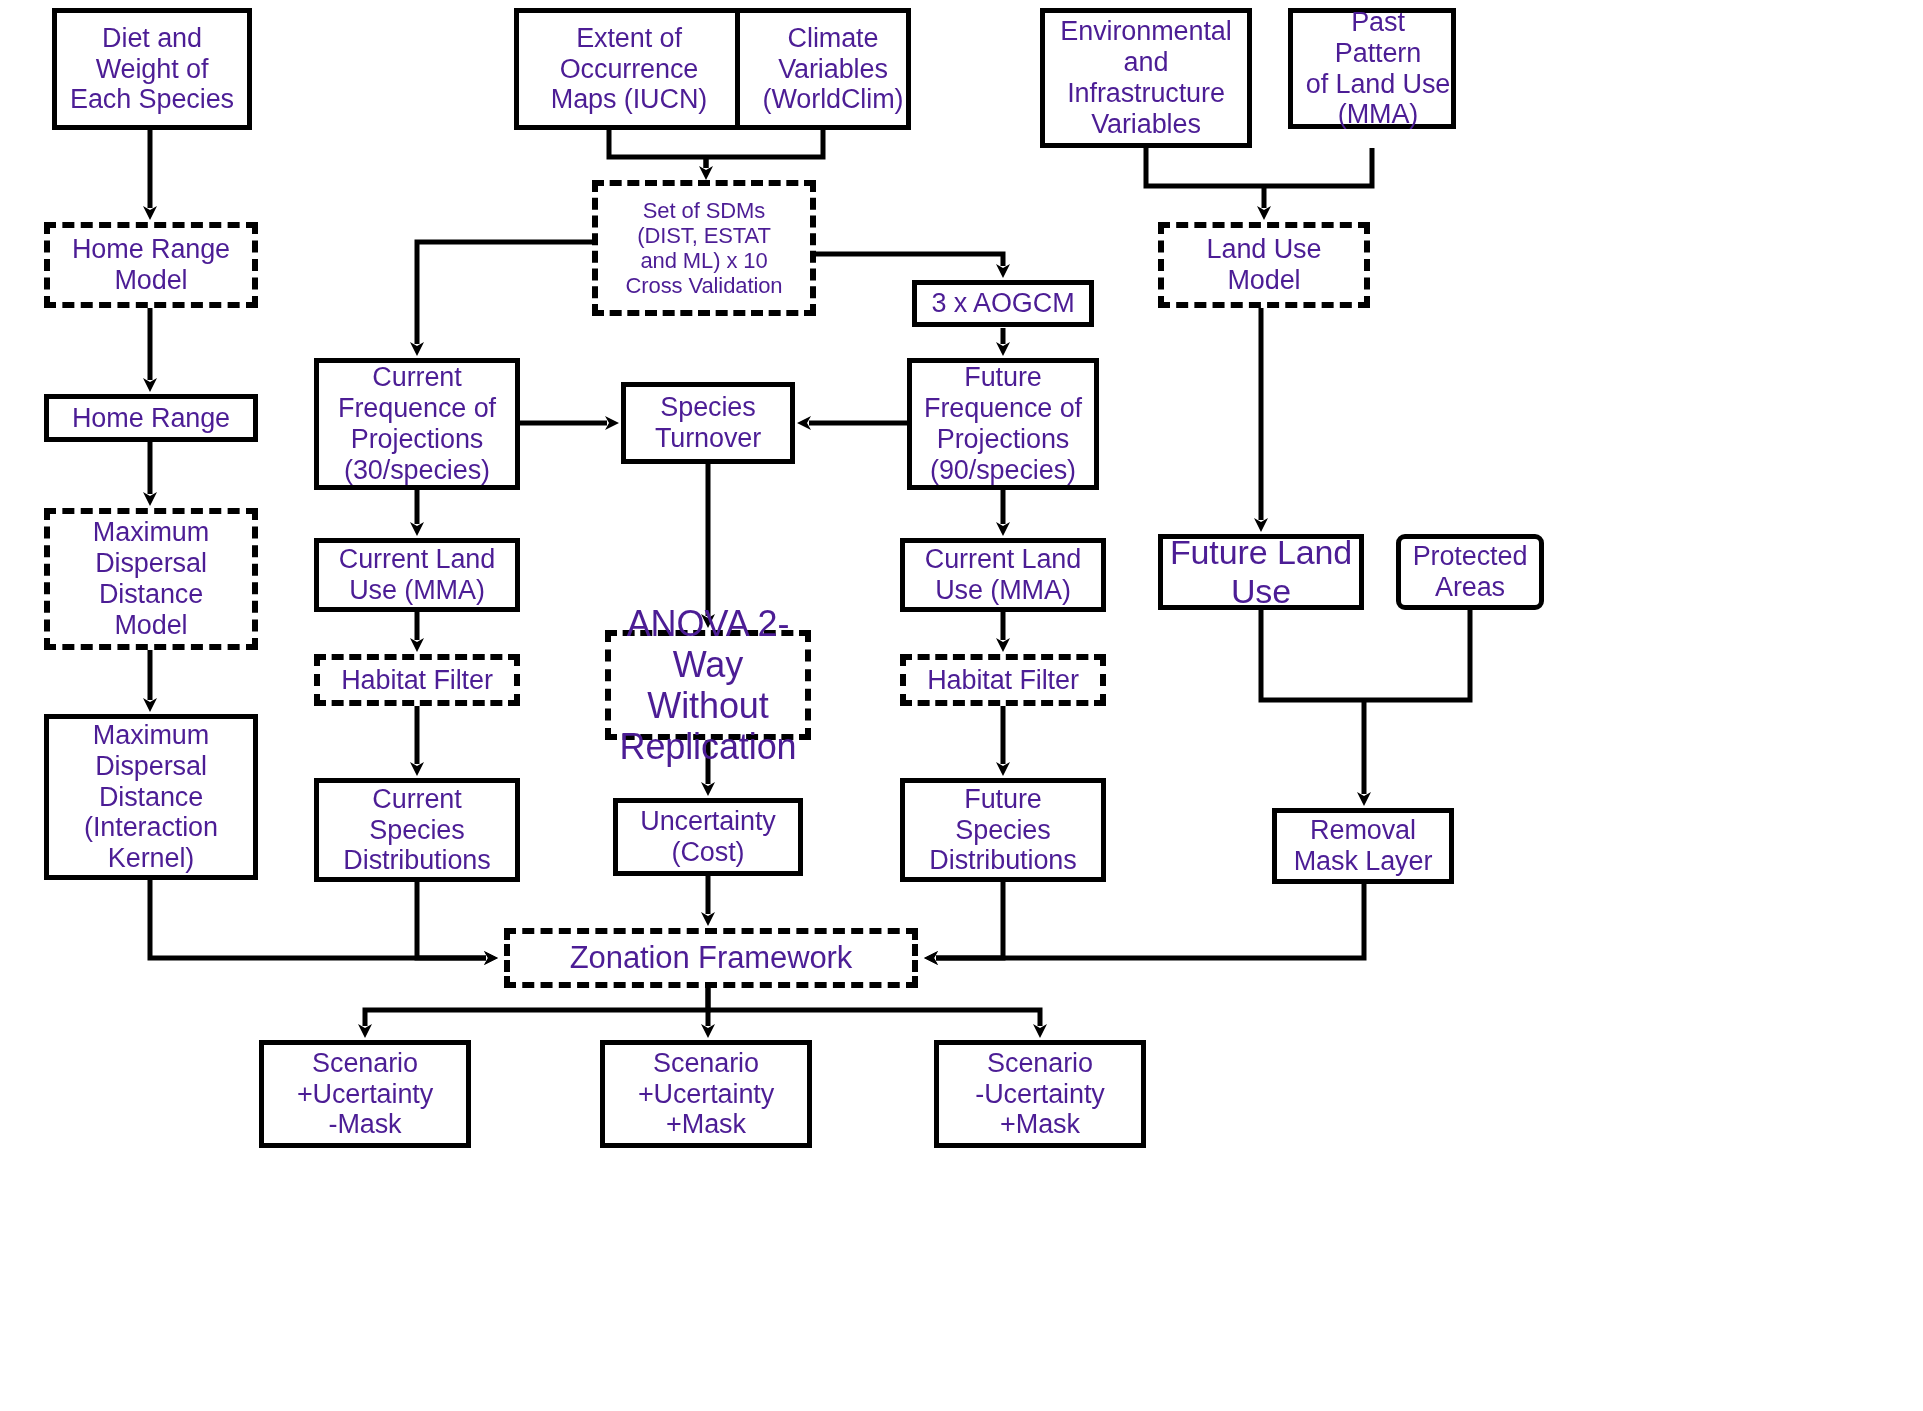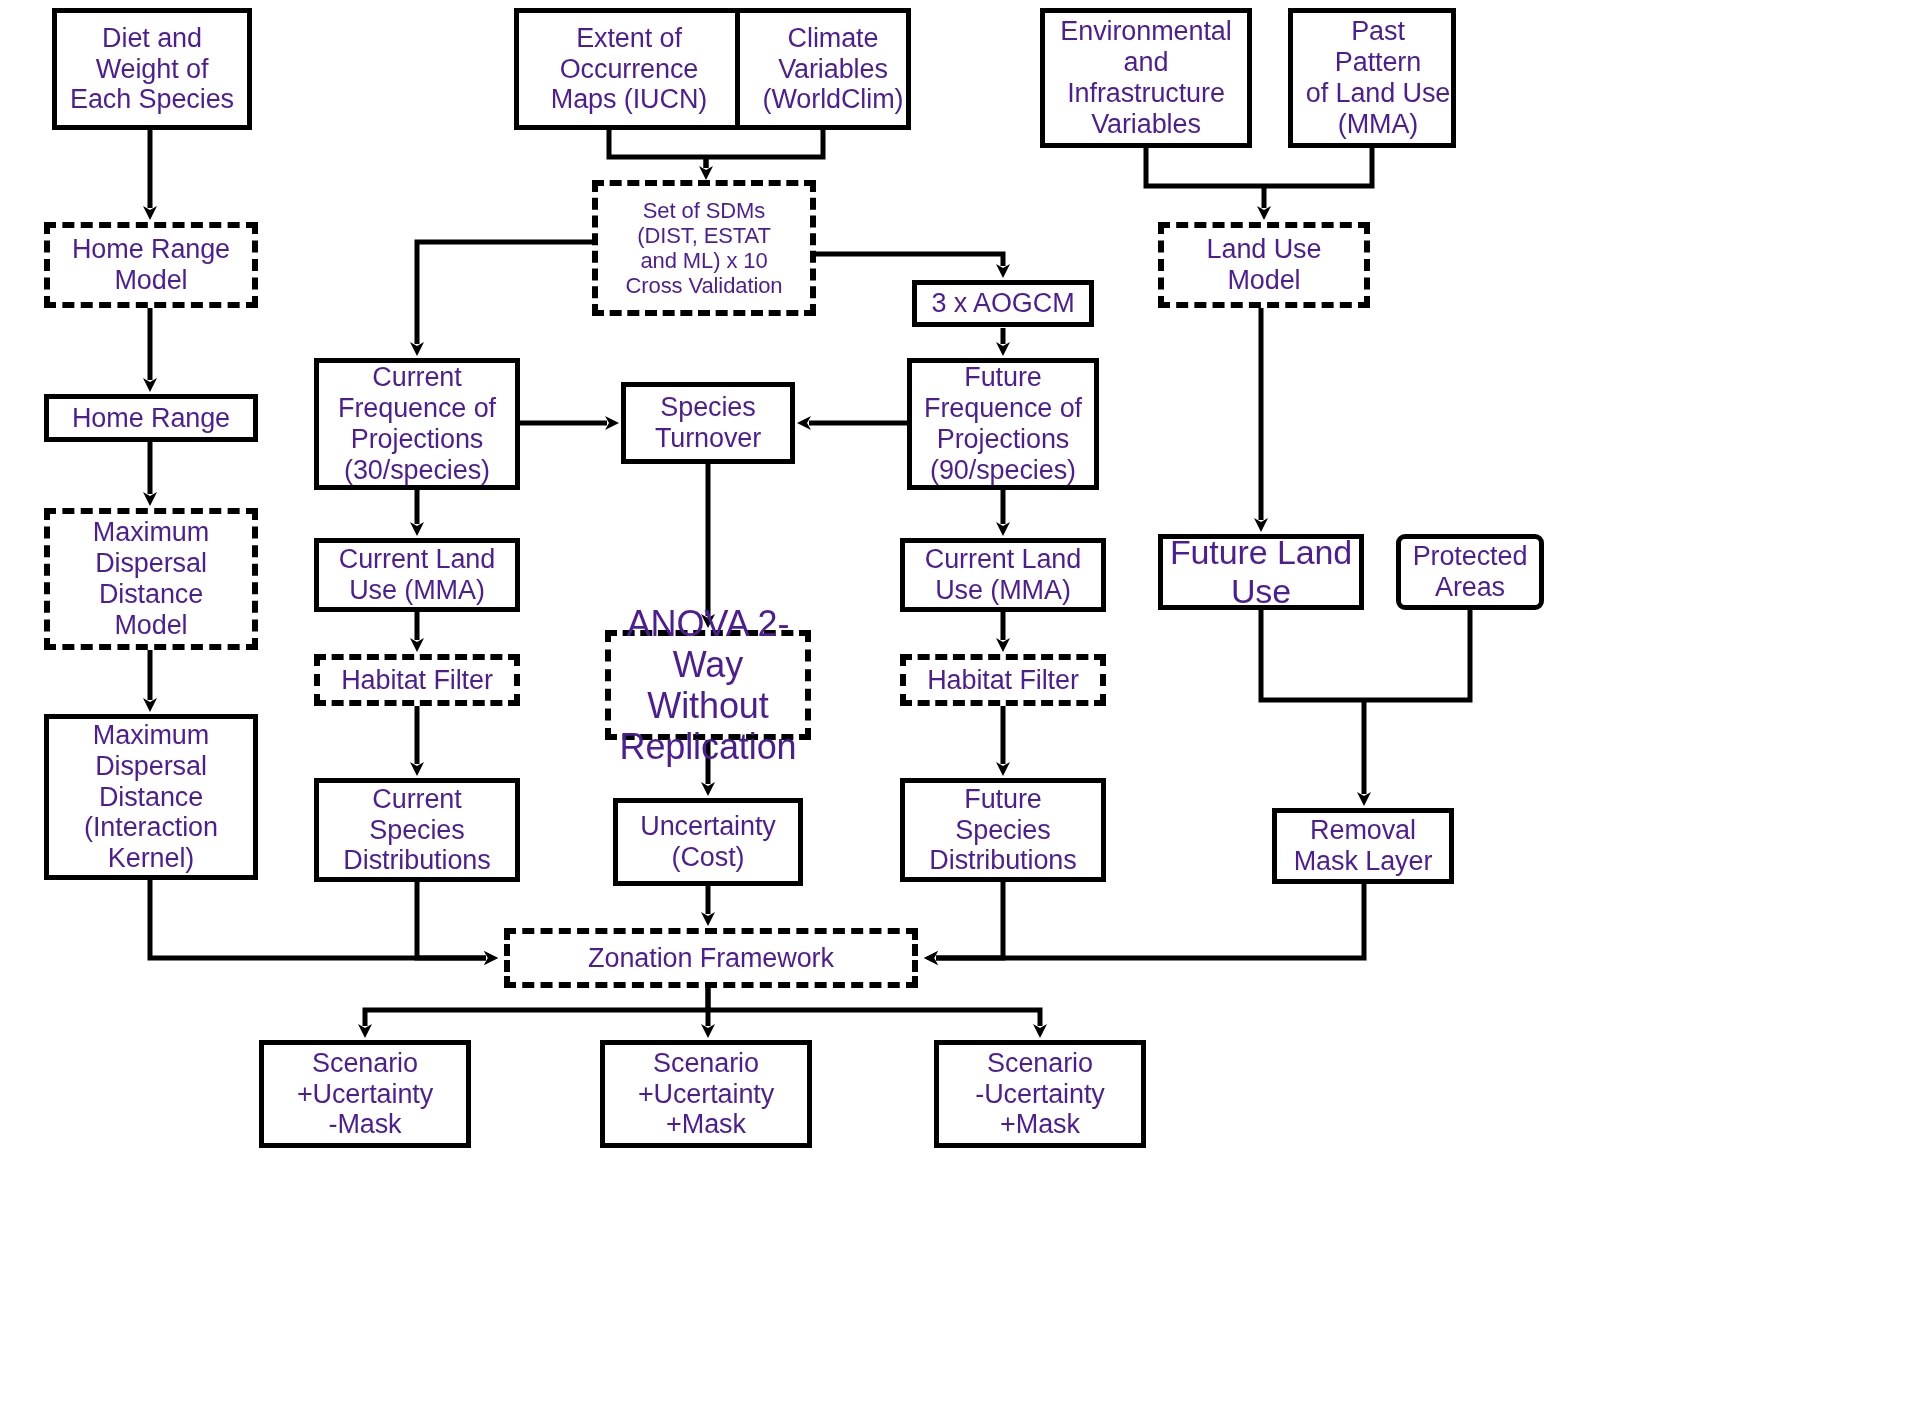--- a/index.html
+++ b/index.html
@@ -165,43 +165,43 @@
 Use (MMA)</div>
   <div class="node-box dashed" style="left:314px;top:654px;width:206px;height:52px;font-size:27px;">Habitat Filter</div>
   <div class="node-box dashed" style="left:900px;top:654px;width:206px;height:52px;font-size:27px;">Habitat Filter</div>
   <div class="node-box dashed" style="left:605px;top:630px;width:206px;height:110px;font-size:36px;">ANOVA 2-Way
 Without
 Replication</div>
 
   <div class="node-box solid" style="left:314px;top:778px;width:206px;height:104px;font-size:27px;">Current
 Species
 Distributions</div>
-  <div class="node-box solid" style="left:613px;top:798px;width:190px;height:88px;font-size:27px;">Uncertainty
+  <div class="node-box solid" style="left:613px;top:798px;width:190px;height:78px;font-size:27px;">Uncertainty
 (Cost)</div>
   <div class="node-box solid" style="left:900px;top:778px;width:206px;height:104px;font-size:27px;">Future
 Species
 Distributions</div>
 
   <div class="node-box solid" style="left:1040px;top:8px;width:212px;height:140px;font-size:27px;">Environmental
 and
 Infrastructure
 Variables</div>
-  <div class="node-box solid" style="left:1288px;top:8px;width:168px;height:140px;font-size:27px;padding-left:12px;">Past Pattern
+  <div class="node-box solid" style="left:1288px;top:8px;width:168px;height:121px;font-size:27px;padding-left:12px;">Past Pattern
 of Land Use
 (MMA)</div>
   <div class="node-box dashed" style="left:1158px;top:222px;width:212px;height:86px;font-size:27px;">Land Use
 Model</div>
   <div class="node-box solid" style="left:1158px;top:534px;width:206px;height:76px;font-size:34px;">Future Land
 Use</div>
   <div class="node-box solid" style="left:1396px;top:534px;width:148px;height:76px;font-size:27px;border-radius:9px;">Protected
 Areas</div>
   <div class="node-box solid" style="left:1272px;top:808px;width:182px;height:76px;font-size:27px;">Removal
 Mask Layer</div>
 
-  <div class="node-box dashed" style="left:504px;top:928px;width:414px;height:60px;font-size:27px;text-align:right;">Zonation Framework</div>
+  <div class="node-box dashed" style="left:504px;top:928px;width:414px;height:60px;font-size:31px;text-align:right;">Zonation Framework</div>
 
   <div class="node-box solid" style="left:259px;top:1040px;width:212px;height:108px;font-size:27px;">Scenario
 +Ucertainty
 -Mask</div>
   <div class="node-box solid" style="left:600px;top:1040px;width:212px;height:108px;font-size:27px;">Scenario
 +Ucertainty
 +Mask</div>
   <div class="node-box solid" style="left:934px;top:1040px;width:212px;height:108px;font-size:27px;">Scenario
 -Ucertainty
 +Mask</div>

